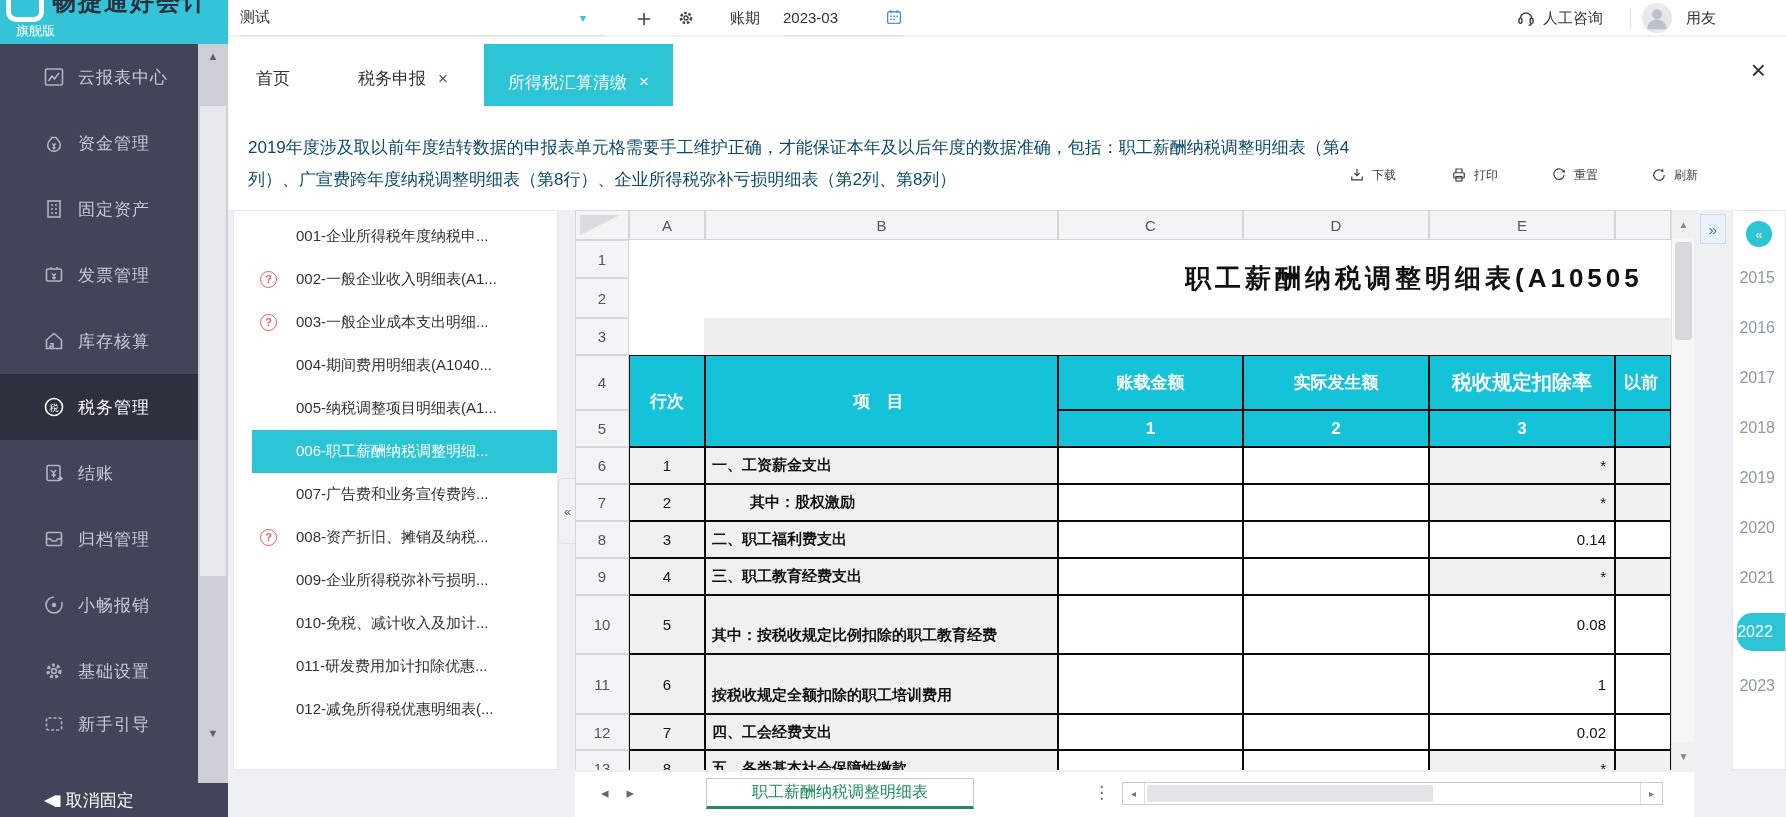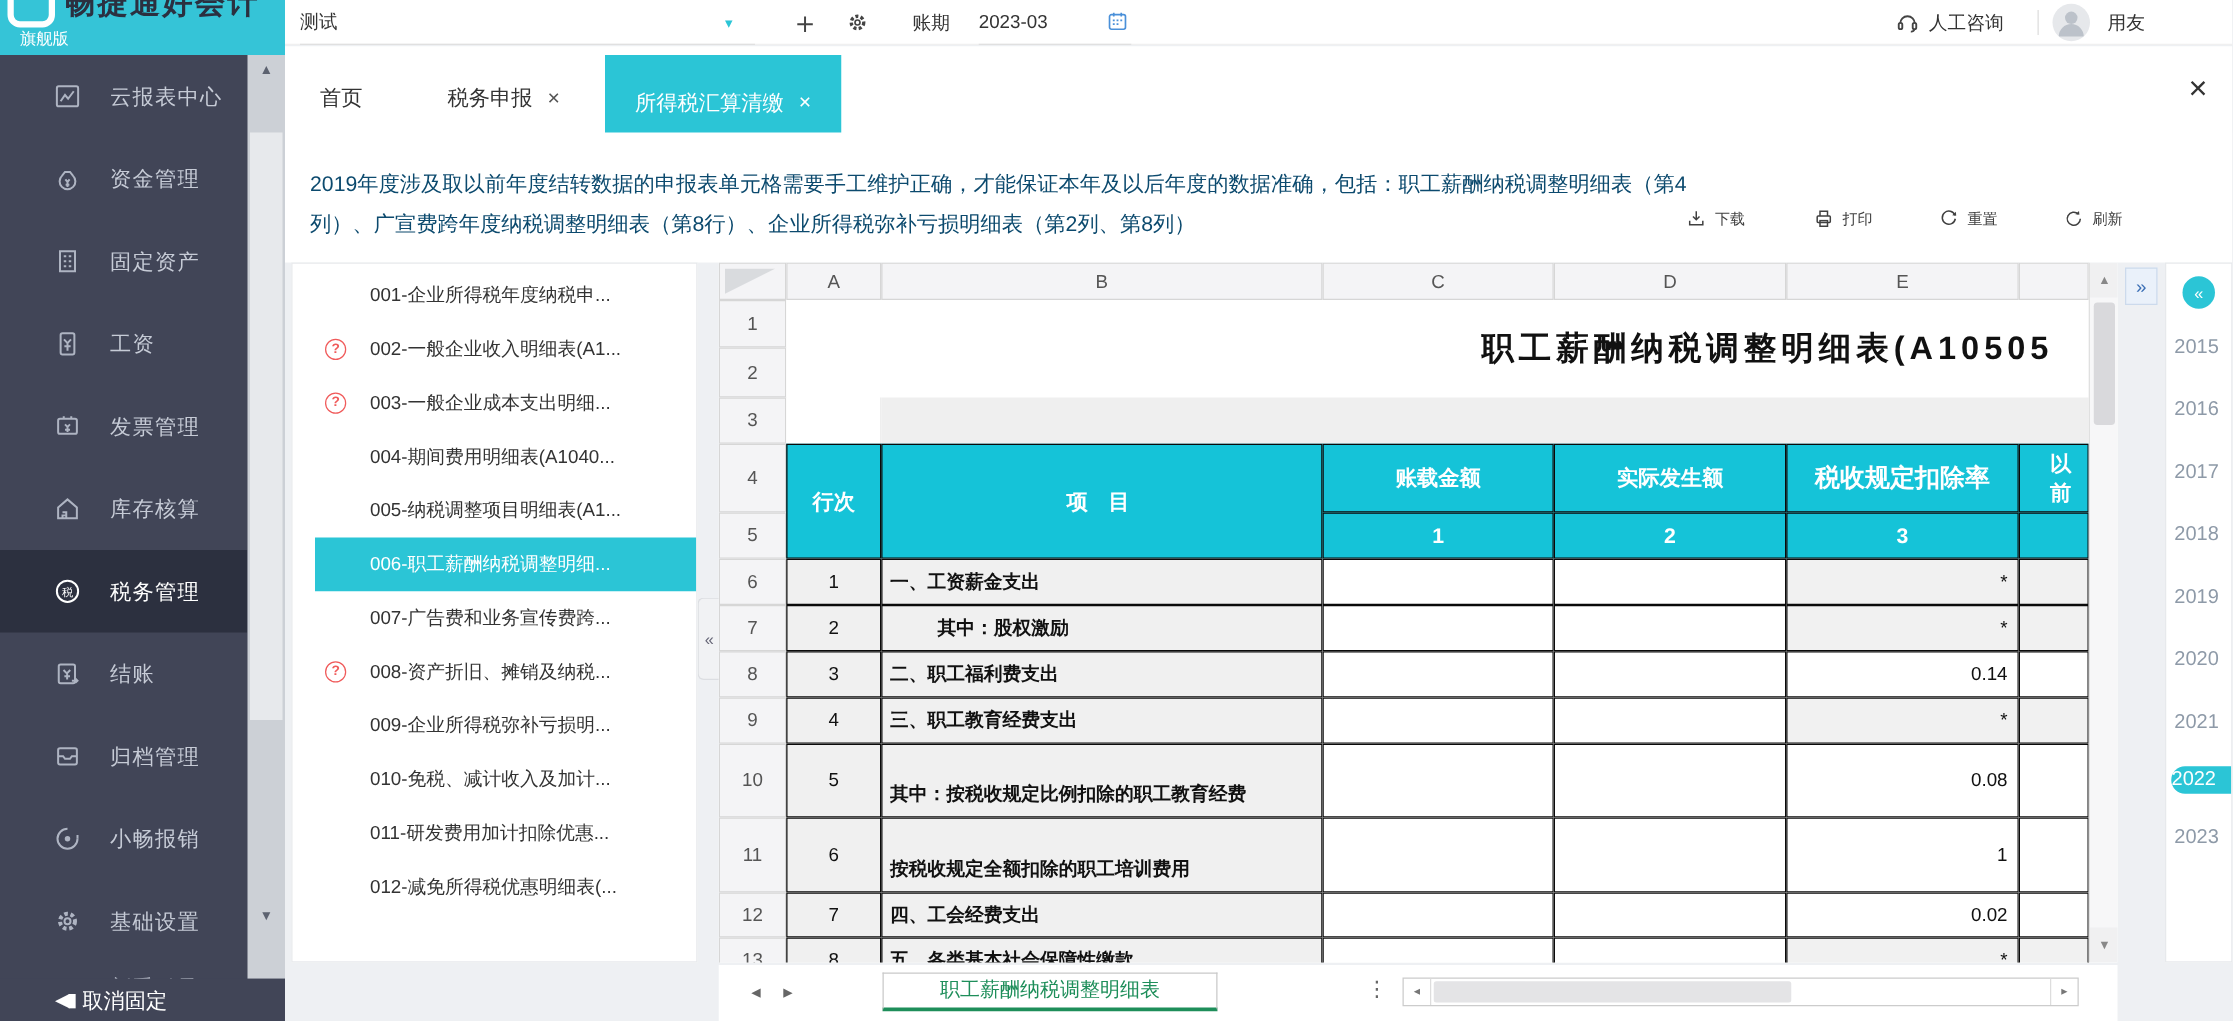--- a/index.html
+++ b/index.html
@@ -11,21 +11,21 @@
   
   #sidebar { position:absolute; left:0; top:0; width:228px; height:817px; background:#414557; }
   #logo { position:absolute; left:0; top:0; width:228px; height:44px; background:#35c4d7; overflow:hidden; }
   #logo-mark { position:absolute; left:6px; top:-16px; width:38px; height:38px; border:5px solid #fff; border-radius:10px; }
   #brand-name { position:absolute; left:52px; top:-14px; font-size:24px; font-weight:bold; color:#2b3040; letter-spacing:2px; white-space:nowrap; }
   #brand-edition { position:absolute; left:16px; top:22px; font-size:13px; color:#fff; }
   #side-menu { position:absolute; left:0; top:44px; width:198px; height:739px; overflow:hidden; }
   .side-item { position:relative; height:66px; display:flex; align-items:center; color:#c6cbd6; cursor:pointer; }
   .side-item .sicon { width:24px; height:24px; margin-left:42px; color:#aeb4c2; flex:none; }
   .side-item .sicon svg { width:24px; height:24px; }
-  .side-item .slabel { margin-left:22px; font-size:17px; letter-spacing:1px; white-space:nowrap; }
+  .side-item .slabel { margin-left:12px; font-size:17px; letter-spacing:1px; white-space:nowrap; }
   .side-item.active { background:#2c303f; color:#ffffff; }
   .side-item.active .sicon { color:#fff; }
   .side-item.partial { height:40px; overflow:hidden; }
   #side-scroll { position:absolute; right:0; top:44px; width:30px; height:739px; background:#ccd0d6; }
   #side-scroll .arr { position:absolute; left:0; width:30px; text-align:center; font-size:11px; color:#5c6270; }
   #side-thumb { position:absolute; left:2px; top:62px; width:26px; height:470px; background:#e7e9ec; }
   #unpin { position:absolute; left:0; bottom:0; width:228px; height:34px; background:#414557; display:flex; align-items:center; color:#fff; cursor:pointer; }
   #unpin .glyph { margin-left:44px; font-size:15px; letter-spacing:-2px; }
   #unpin .txt { margin-left:6px; font-size:17px; }
 
@@ -82,40 +82,40 @@
   .r1 { height:38px; } .r2 { height:40px; } .r3 { height:37px; }
   .wide { grid-column:2/8; background:#fff; }
   .r3 .acell { background:#fff; border-right:1px solid #eee; }
   .band { grid-column:3/8; background:#efefef; }
   #sheet-title { position:absolute; left:610px; top:32px; width:486px; height:72px; display:flex; align-items:center; overflow:hidden; white-space:nowrap; font-size:26px; font-weight:bold; color:#111; letter-spacing:4px; }
   #hdr { display:grid; grid-template-columns:54px 76px 353px 185px 186px 186px 56px; grid-template-rows:55px 37px; }
   .hcell { background:#15c3d8; border:1px solid #0a0a0a; color:#fff; font-weight:bold; display:flex; align-items:center; justify-content:center; font-size:17px; }
   .g4 { grid-column:1; grid-row:1; } .g5 { grid-column:1; grid-row:2; }
   .hx { grid-column:2; grid-row:1/3; } .hitem { grid-column:3; grid-row:1/3; letter-spacing:6px; }
   .c1t{grid-column:4;grid-row:1;} .c2t{grid-column:5;grid-row:1;} .c3t{grid-column:6;grid-row:1;font-size:20px;}
-  .ftp{grid-column:7;grid-row:1;justify-content:flex-start;padding-left:24px;overflow:hidden;}
+  .ftp{grid-column:7;grid-row:1;justify-content:flex-start;padding-left:8px;overflow:hidden;}
   .c1n{grid-column:4;grid-row:2;} .c2n{grid-column:5;grid-row:2;} .c3n{grid-column:6;grid-row:2;} .fnp{grid-column:7;grid-row:2;}
   .tcell { border:1px solid #0a0a0a; display:flex; align-items:center; font-size:15px; color:#111; }
   .cell-no { background:#f0f0f0; justify-content:center; }
   .cell-item { background:#f0f0f0; font-weight:bold; padding-left:6px; }
   .cell-item.ind { padding-left:44px; }
   .cell-item.tall { align-items:flex-end; padding-bottom:8px; }
   .cell-blank { background:#fff; }
   .cell-rate { background:#fff; justify-content:flex-end; padding-right:8px; }
   .cell-gray { background:#f1f1f1; }
   #vscroll { position:absolute; left:1096px; top:0; width:23px; height:560px; background:#f7f7f8; border-left:1px solid #e0e0e0; }
   #vscroll .box { position:absolute; left:0; width:23px; height:28px; display:flex; align-items:center; justify-content:center; font-size:10px; color:#888; background:#f0f0f1; cursor:pointer; }
   #vthumb { position:absolute; left:3px; top:32px; width:17px; height:98px; background:#d9d9dc; border-radius:3px; cursor:grab; }
 
   
   #expand-box { position:absolute; left:1700px; top:214px; width:26px; height:30px; background:#eaf1fa; border:1px solid #ccdaec; color:#3b6fb5; display:flex; align-items:center; justify-content:center; font-size:15px; cursor:pointer; }
   #yearpanel { position:absolute; left:1732px; top:210px; width:54px; height:560px; background:#fff; border:1px solid #e7e9ec; overflow:hidden; }
   #panel-collapse { width:26px; height:26px; margin:10px auto 6px; border-radius:50%; background:#2bc5d6; color:#fff; display:flex; align-items:center; justify-content:center; font-size:13px; cursor:pointer; }
   .year-item { height:50px; display:flex; align-items:center; justify-content:flex-end; padding-right:10px; font-size:16px; color:#8e9aa8; cursor:pointer; }
-  .year-item.active { height:22px; margin:10px 0 10px 4px; background:#2bc5d6; color:#fff; border-radius:15px 0 0 15px; justify-content:center; padding-right:12px; }
+  .year-item.active { height:38px; margin:10px 0 10px 4px; background:#2bc5d6; color:#fff; border-radius:15px 0 0 15px; justify-content:center; padding-right:12px; }
 
   
   #bottombar { position:absolute; left:575px; top:772px; width:1119px; height:45px; background:#fff; }
   #bb-left { position:absolute; left:26px; top:12px; font-size:15px; color:#666; letter-spacing:18px; cursor:pointer; }
   #sheet-tab { position:absolute; left:131px; top:6px; width:268px; height:31px; background:#fff; border:1px solid #c9c9c9; border-bottom:3px solid #1e8e5a; display:flex; align-items:center; justify-content:center; font-size:16px; color:#1e8e5a; cursor:pointer; }
   #bb-dots { position:absolute; left:518px; top:10px; font-size:17px; color:#666; cursor:pointer; }
   #hscroll { position:absolute; left:547px; top:10px; width:541px; height:23px; border:1px solid #ccc; background:#fff; }
   #hscroll .hbox { position:absolute; top:0; width:22px; height:21px; display:flex; align-items:center; justify-content:center; font-size:10px; color:#777; cursor:pointer; }
   #hbox-l { left:0; border-right:1px solid #ddd; } #hbox-r { right:0; border-left:1px solid #ddd; }
   #hthumb { position:absolute; left:24px; top:2px; width:286px; height:17px; background:#e4e4e6; border-radius:2px; cursor:grab; }
@@ -151,29 +151,20 @@
           <span class="slabel">资金管理</span>
         </div>
         <div class="side-item">
           <span class="sicon">
             <svg viewBox="0 0 24 24" fill="none" stroke="currentColor" stroke-width="1.6">
               <rect x="6" y="4" width="12" height="16"></rect>
               <path d="M9 8h2M13 8h2M9 12h2M13 12h2M9 16h2M13 16h2"></path>
             </svg>
           </span>
           <span class="slabel">固定资产</span>
-        </div>
-        <div class="side-item">
-          <span class="sicon">
-            <svg viewBox="0 0 24 24" fill="none" stroke="currentColor" stroke-width="1.6">
-              <rect x="6.5" y="3.5" width="11" height="17" rx="1.5"></rect>
-              <path d="M9.2 8.5l2.8 3 2.8-3M9.5 14h5M12 11.5v6"></path>
-            </svg>
-          </span>
-          <span class="slabel">工资</span>
         </div>
         <div class="side-item">
           <span class="sicon">
             <svg viewBox="0 0 24 24" fill="none" stroke="currentColor" stroke-width="1.6">
               <rect x="4.5" y="6" width="15" height="12" rx="1.5"></rect>
               <path d="M9 6V4M15 6V4M10 10.5l2 2 2-2M10 14.8h4M12 12.5v4"></path>
             </svg>
           </span>
           <span class="slabel">发票管理</span>
         </div>

